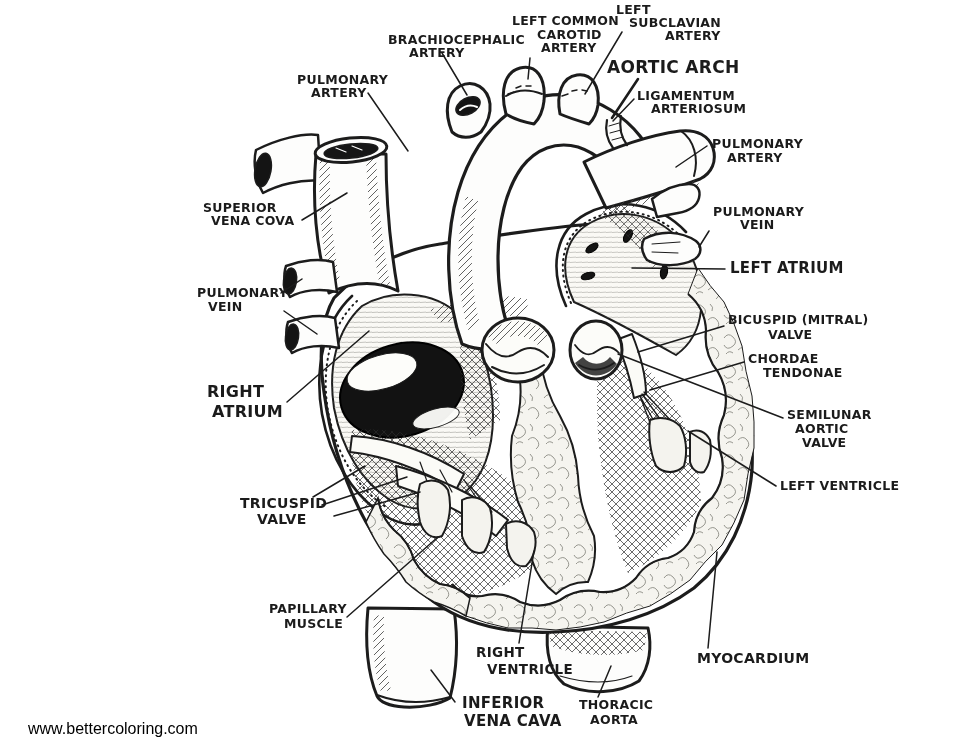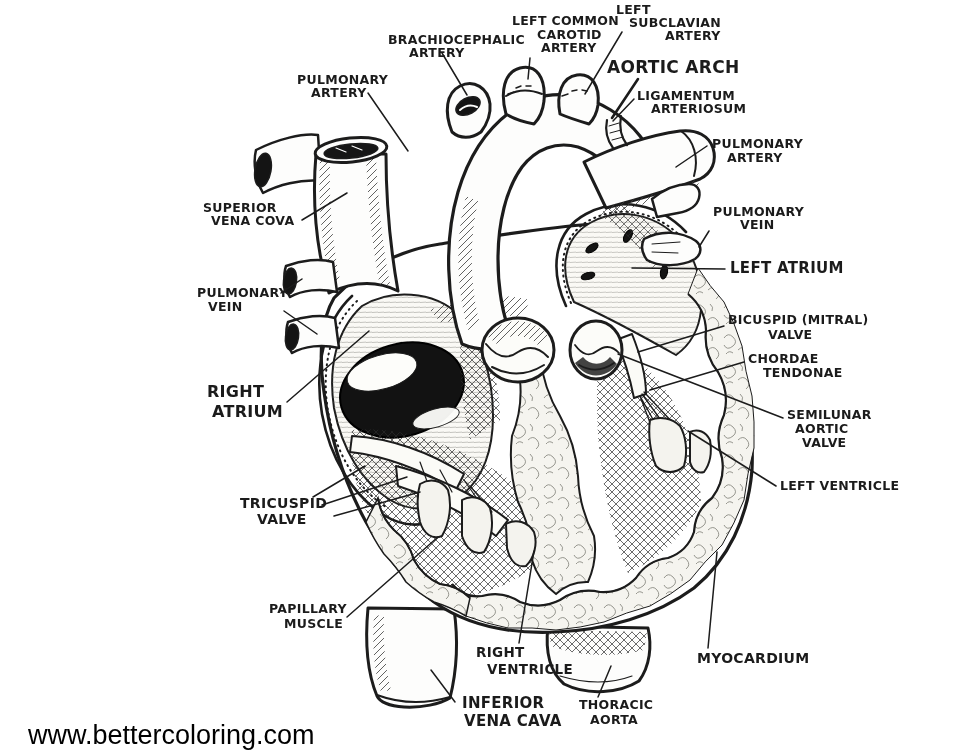--- a/index.html
+++ b/index.html
@@ -1,21 +1,21 @@
 <!DOCTYPE html>
 <html><head>
 <meta charset="utf-8">
 <style>
   html,body{margin:0;padding:0;background:#ffffff;}
   body{width:980px;height:750px;position:relative;font-family:"DejaVu Sans",sans-serif;}
   #stage{position:absolute;inset:0;}
   svg{display:block;}
   svg text{fill:#1b1b1b;font-family:"DejaVu Sans",sans-serif;font-weight:700;letter-spacing:.3px;}
   #watermark{position:absolute;left:28px;top:720px;font-family:"Liberation Sans",sans-serif;
-             font-weight:400;font-size:27px;color:#000;letter-spacing:0;}
+             font-weight:400;font-size:16px;color:#000;letter-spacing:0;}
 </style>
 </head>
 <body>
 
 <div id="stage">
 <svg id="diagram" width="980" height="750" viewBox="0 0 980 750">
   <defs>
     <pattern id="hA" width="7" height="7" patternUnits="userSpaceOnUse">
       <path d="M0,7 L7,0" stroke="#3a3a3a" stroke-width="0.8"></path>
     </pattern>

